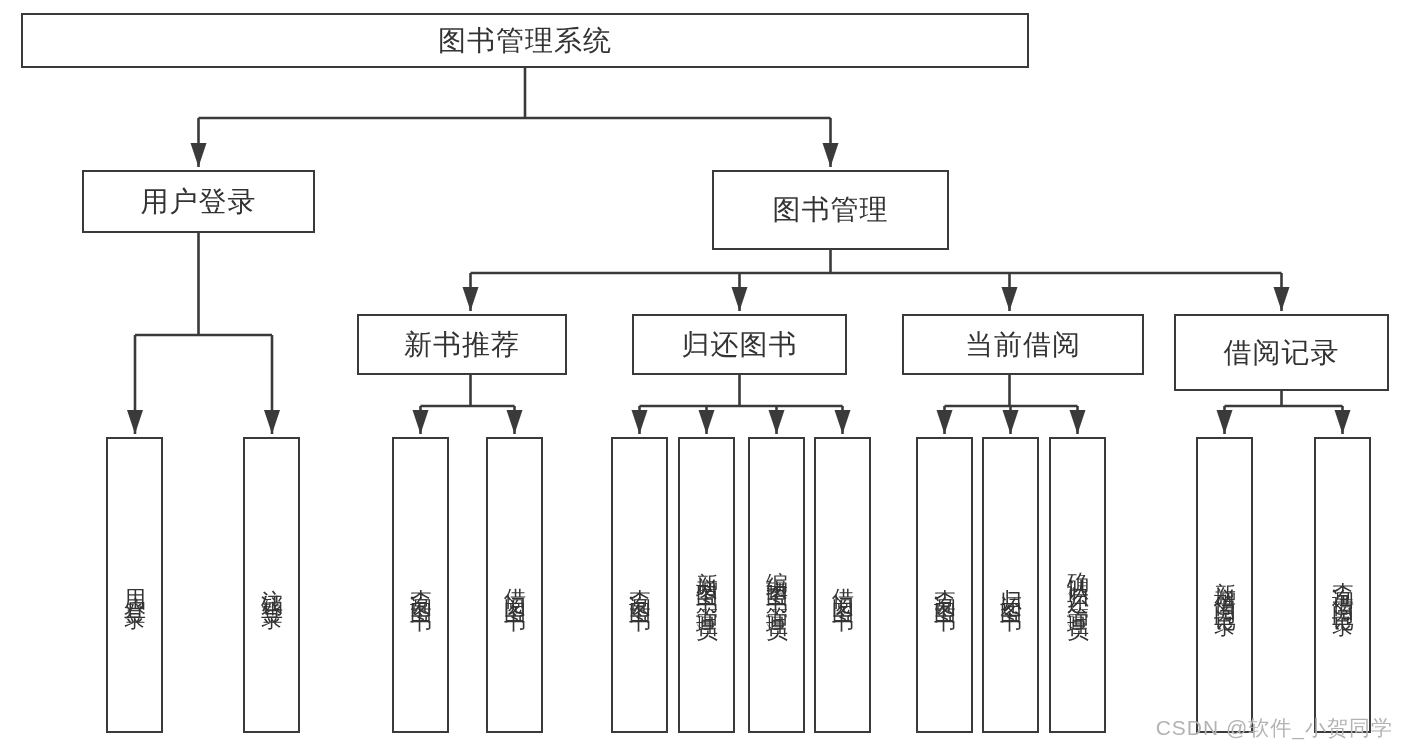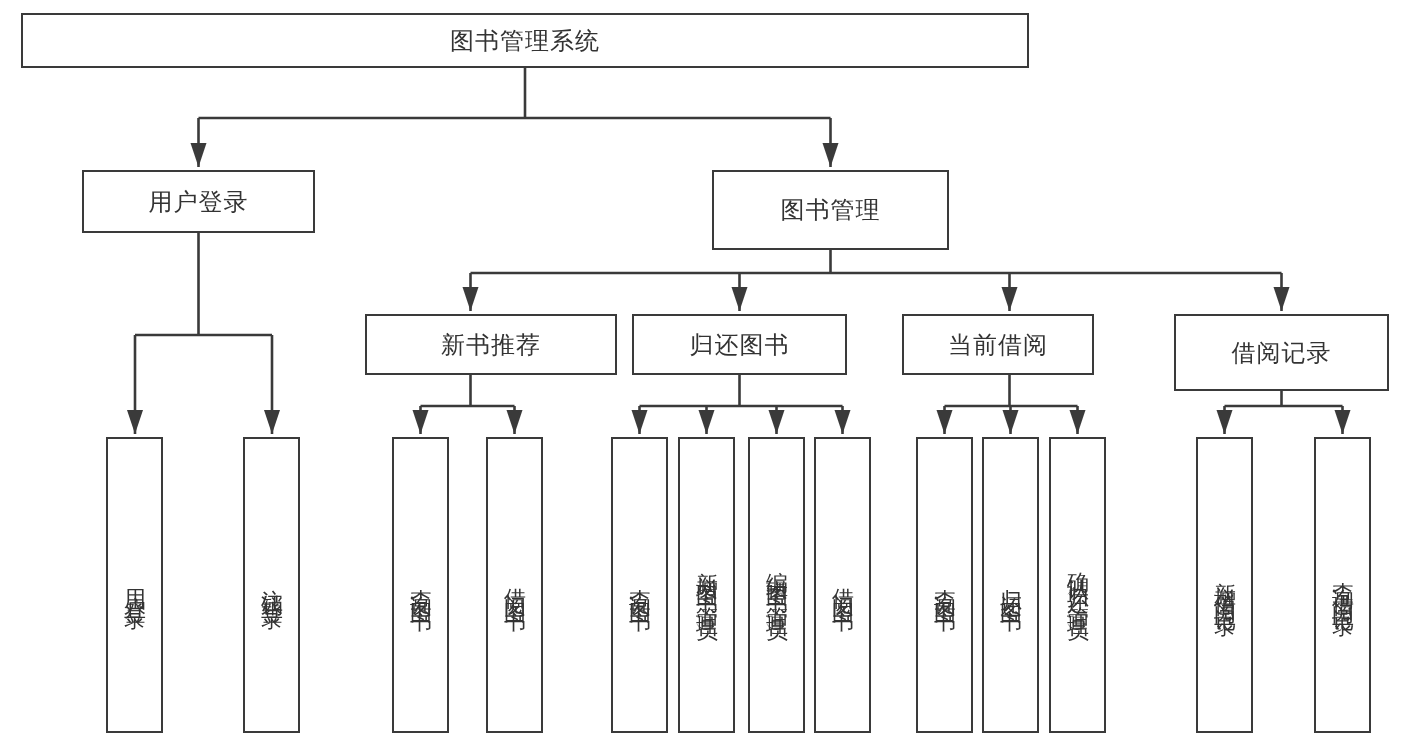--- a/index.html
+++ b/index.html
@@ -14,21 +14,21 @@
     color:var(--text);
   }
   .connectors{position:absolute;left:0;top:0;width:1405px;height:747px;pointer-events:none;}
   .connectors line{stroke:var(--line);stroke-width:2.6;}
   .connectors .arrowhead{fill:var(--line);}
   .box{
     position:absolute; box-sizing:border-box;
     background:var(--fill); border:2.5px solid var(--border);
     display:flex; align-items:center; justify-content:center;
   }
-  .hbox{font-size:24px; letter-spacing:1px; white-space:nowrap;}
+  .hbox{font-size:28px; letter-spacing:1px; white-space:nowrap;}
   .vbox{
     display:block;
     writing-mode:vertical-rl; text-orientation:mixed;
     text-align:center; line-height:51px;
     font-size:22px; letter-spacing:7px;
   }
   .watermark{
     position:absolute; right:12px; top:714px;
     font-size:21px; color:var(--watermark); letter-spacing:1px;
     white-space:nowrap; z-index:5;
@@ -85,37 +85,38 @@
     <line x1="1224.5" y1="406" x2="1342.5" y2="406"></line>
     <line x1="1224.5" y1="406" x2="1224.5" y2="434" marker-end="url(#arw)"></line>
     <line x1="1342.5" y1="406" x2="1342.5" y2="434" marker-end="url(#arw)"></line>
   </svg>
 
   <div class="box hbox" style="left:21px;top:13px;width:1008px;height:55px">图书管理系统</div>
 
   <div class="box hbox" style="left:82px;top:170px;width:233px;height:63px">用户登录</div>
   <div class="box hbox" style="left:712px;top:170px;width:237px;height:80px">图书管理</div>
 
-  <div class="box hbox" style="left:365px;top:314px;width:252px;height:61px">新书推荐</div>
+  <div class="box hbox" style="left:357px;top:314px;width:210px;height:61px">新书推荐</div>
   <div class="box hbox" style="left:632px;top:314px;width:215px;height:61px">归还图书</div>
-  <div class="box hbox" style="left:902px;top:314px;width:192px;height:61px">当前借阅</div>
+  <div class="box hbox" style="left:902px;top:314px;width:242px;height:61px">当前借阅</div>
   <div class="box hbox" style="left:1174px;top:314px;width:215px;height:77px">借阅记录</div>
 
   <div class="box vbox" style="left:106px;top:437px;width:57px;height:296px">用户登录</div>
   <div class="box vbox" style="left:243px;top:437px;width:57px;height:296px">注销登录</div>
 
   <div class="box vbox" style="left:392px;top:437px;width:57px;height:296px">查询图书</div>
   <div class="box vbox" style="left:486px;top:437px;width:57px;height:296px">借阅图书</div>
 
   <div class="box vbox" style="left:611px;top:437px;width:57px;height:296px">查询图书</div>
   <div class="box vbox" style="left:678px;top:437px;width:57px;height:296px">新增图书（管理员）</div>
   <div class="box vbox" style="left:748px;top:437px;width:57px;height:296px">编辑图书（管理员）</div>
   <div class="box vbox" style="left:814px;top:437px;width:57px;height:296px">借阅图书</div>
 
   <div class="box vbox" style="left:916px;top:437px;width:57px;height:296px">查询图书</div>
   <div class="box vbox" style="left:982px;top:437px;width:57px;height:296px">归还图书</div>
   <div class="box vbox" style="left:1049px;top:437px;width:57px;height:296px">确认归还（管理员）</div>
 
   <div class="box vbox" style="left:1196px;top:437px;width:57px;height:296px">新增借阅记录</div>
   <div class="box vbox" style="left:1314px;top:437px;width:57px;height:296px">查询借阅记录</div>
 
+  <div class="watermark">CSDN @软件_小贺同学</div>
 
 </div>
 
 </body></html>

